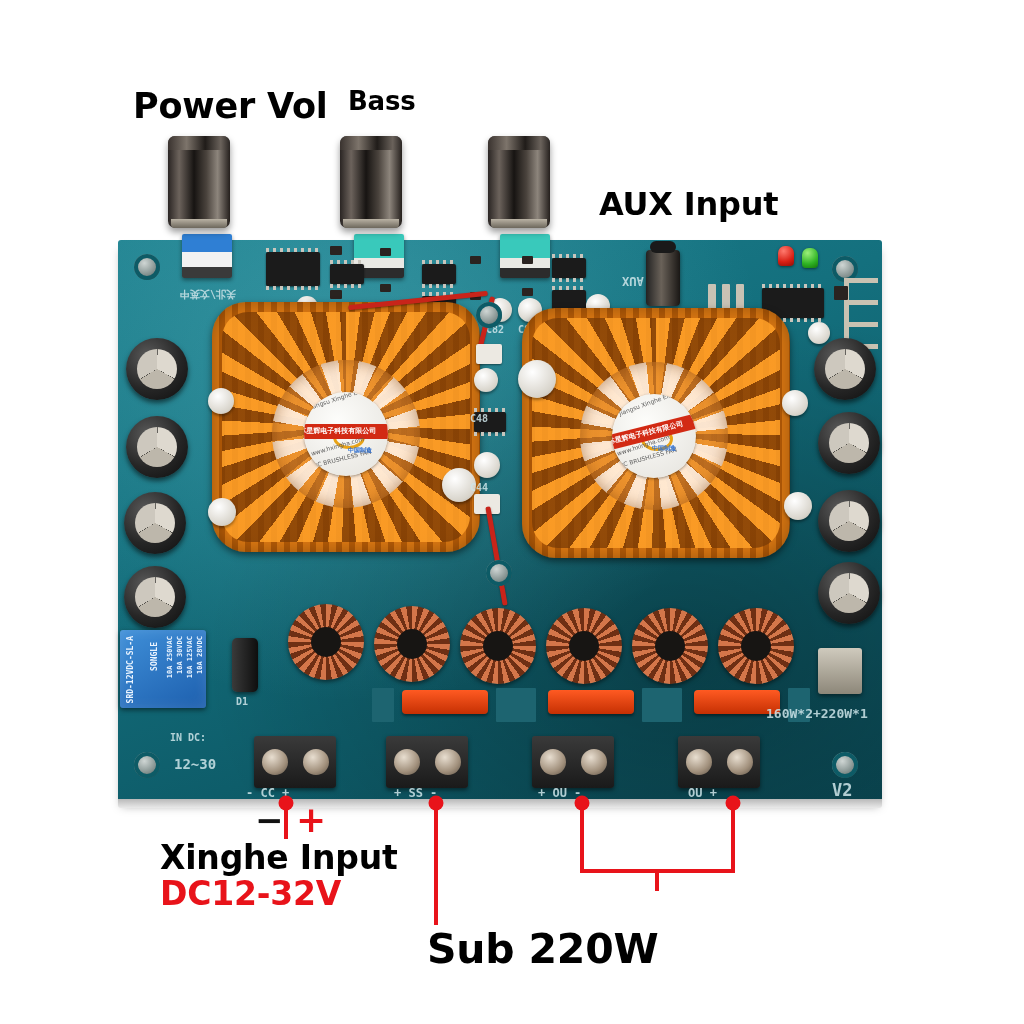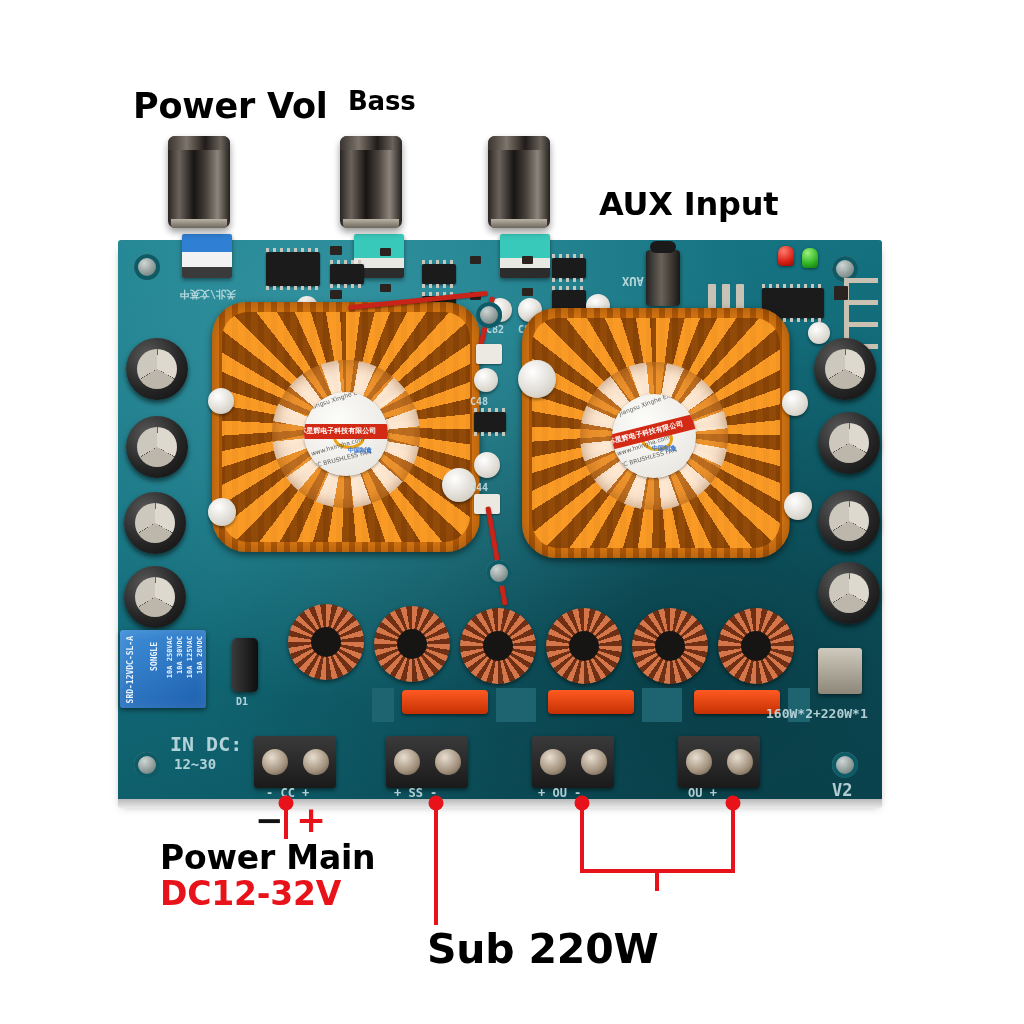--- a/index.html
+++ b/index.html
@@ -246,21 +246,21 @@
     <div class="wire" style="left:230px;top:58px;width:140px;height:5px;transform:rotate(-6deg)"></div>
     <div class="wire" style="left:366px;top:56px;width:5px;height:52px;transform:rotate(14deg)"></div>
     <div class="conn" style="left:358px;top:104px"></div>
     <div class="ic" style="left:356px;top:172px;width:32px;height:20px"></div>
     <div class="wcap" style="left:356px;top:128px;width:24px;height:24px"></div>
     <div class="wcap" style="left:356px;top:212px;width:26px;height:26px"></div>
     <div class="wcap" style="left:400px;top:120px;width:38px;height:38px"></div>
     <div class="wcap" style="left:324px;top:228px;width:34px;height:34px"></div>
     <div class="conn" style="left:356px;top:254px"></div>
     <div class="wire" style="left:376px;top:266px;width:5px;height:100px;transform:rotate(-10deg)"></div>
-    <div class="silk silk-sm" style="left:352px;top:156px">C48</div>
+    <div class="silk silk-sm" style="left:352px;top:173px">C48</div>
     <div class="silk silk-sm" style="left:352px;top:242px">C44</div>
     <div class="mhole" style="left:358px;top:62px"></div>
     <div class="mhole" style="left:368px;top:320px"></div>
 
     <div class="ecap" style="left:8px;top:98px"></div>
     <div class="ecap" style="left:8px;top:176px"></div>
     <div class="ecap" style="left:6px;top:252px"></div>
     <div class="ecap" style="left:6px;top:326px"></div>
 
     <div class="ecap" style="left:696px;top:98px"></div>
@@ -312,38 +312,38 @@
     </div>
     <div class="term" style="left:414px;top:496px;width:82px">
       <div class="scr"></div>
       <div class="scr"></div>
     </div>
     <div class="term" style="left:560px;top:496px;width:82px">
       <div class="scr"></div>
       <div class="scr"></div>
     </div>
 
-    <div class="silk" style="left:52px;top:492px;font-size:20px">IN DC:</div>
+    <div class="silk" style="left:52px;top:492px;font-size:10px">IN DC:</div>
     <div class="silk" style="left:56px;top:516px;font-size:14px">12~30</div>
-    <div class="silk" style="left:148px;top:546px">- CC +</div>
+    <div class="silk" style="left:128px;top:546px">- CC +</div>
     <div class="silk" style="left:276px;top:546px">+ SS -</div>
     <div class="silk" style="left:420px;top:546px">+ OU -</div>
     <div class="silk" style="left:570px;top:546px">OU +</div>
     <div class="silk" style="left:648px;top:466px;font-size:13px">160W*2+220W*1</div>
     <div class="silk" style="left:714px;top:540px;font-size:17px">V2</div>
   </div>
 
   <div class="knob" style="left:168px;top:136px"></div>
   <div class="knob" style="left:340px;top:136px"></div>
   <div class="knob" style="left:488px;top:136px"></div>
 
   <div class="anno lbl-main">Power Vol</div>
   <div class="anno lbl-bass">Bass</div>
   <div class="anno lbl-aux">AUX Input</div>
-  <div class="anno lbl-power">Power Main</div>
+  <div class="anno lbl-power">Xinghe Input</div>
   <div class="anno red lbl-dc">DC12-32V</div>
   <div class="anno lbl-sub">Sub 220W</div>
   <div class="sign-minus">−</div>
   <div class="sign-plus">+</div>
 
   <div class="dot" style="left:286px;top:803px"></div>
   <div class="vline" style="left:286px;top:803px;height:36px"></div>
 
   <div class="dot" style="left:436px;top:803px"></div>
   <div class="vline" style="left:436px;top:803px;height:122px"></div>

